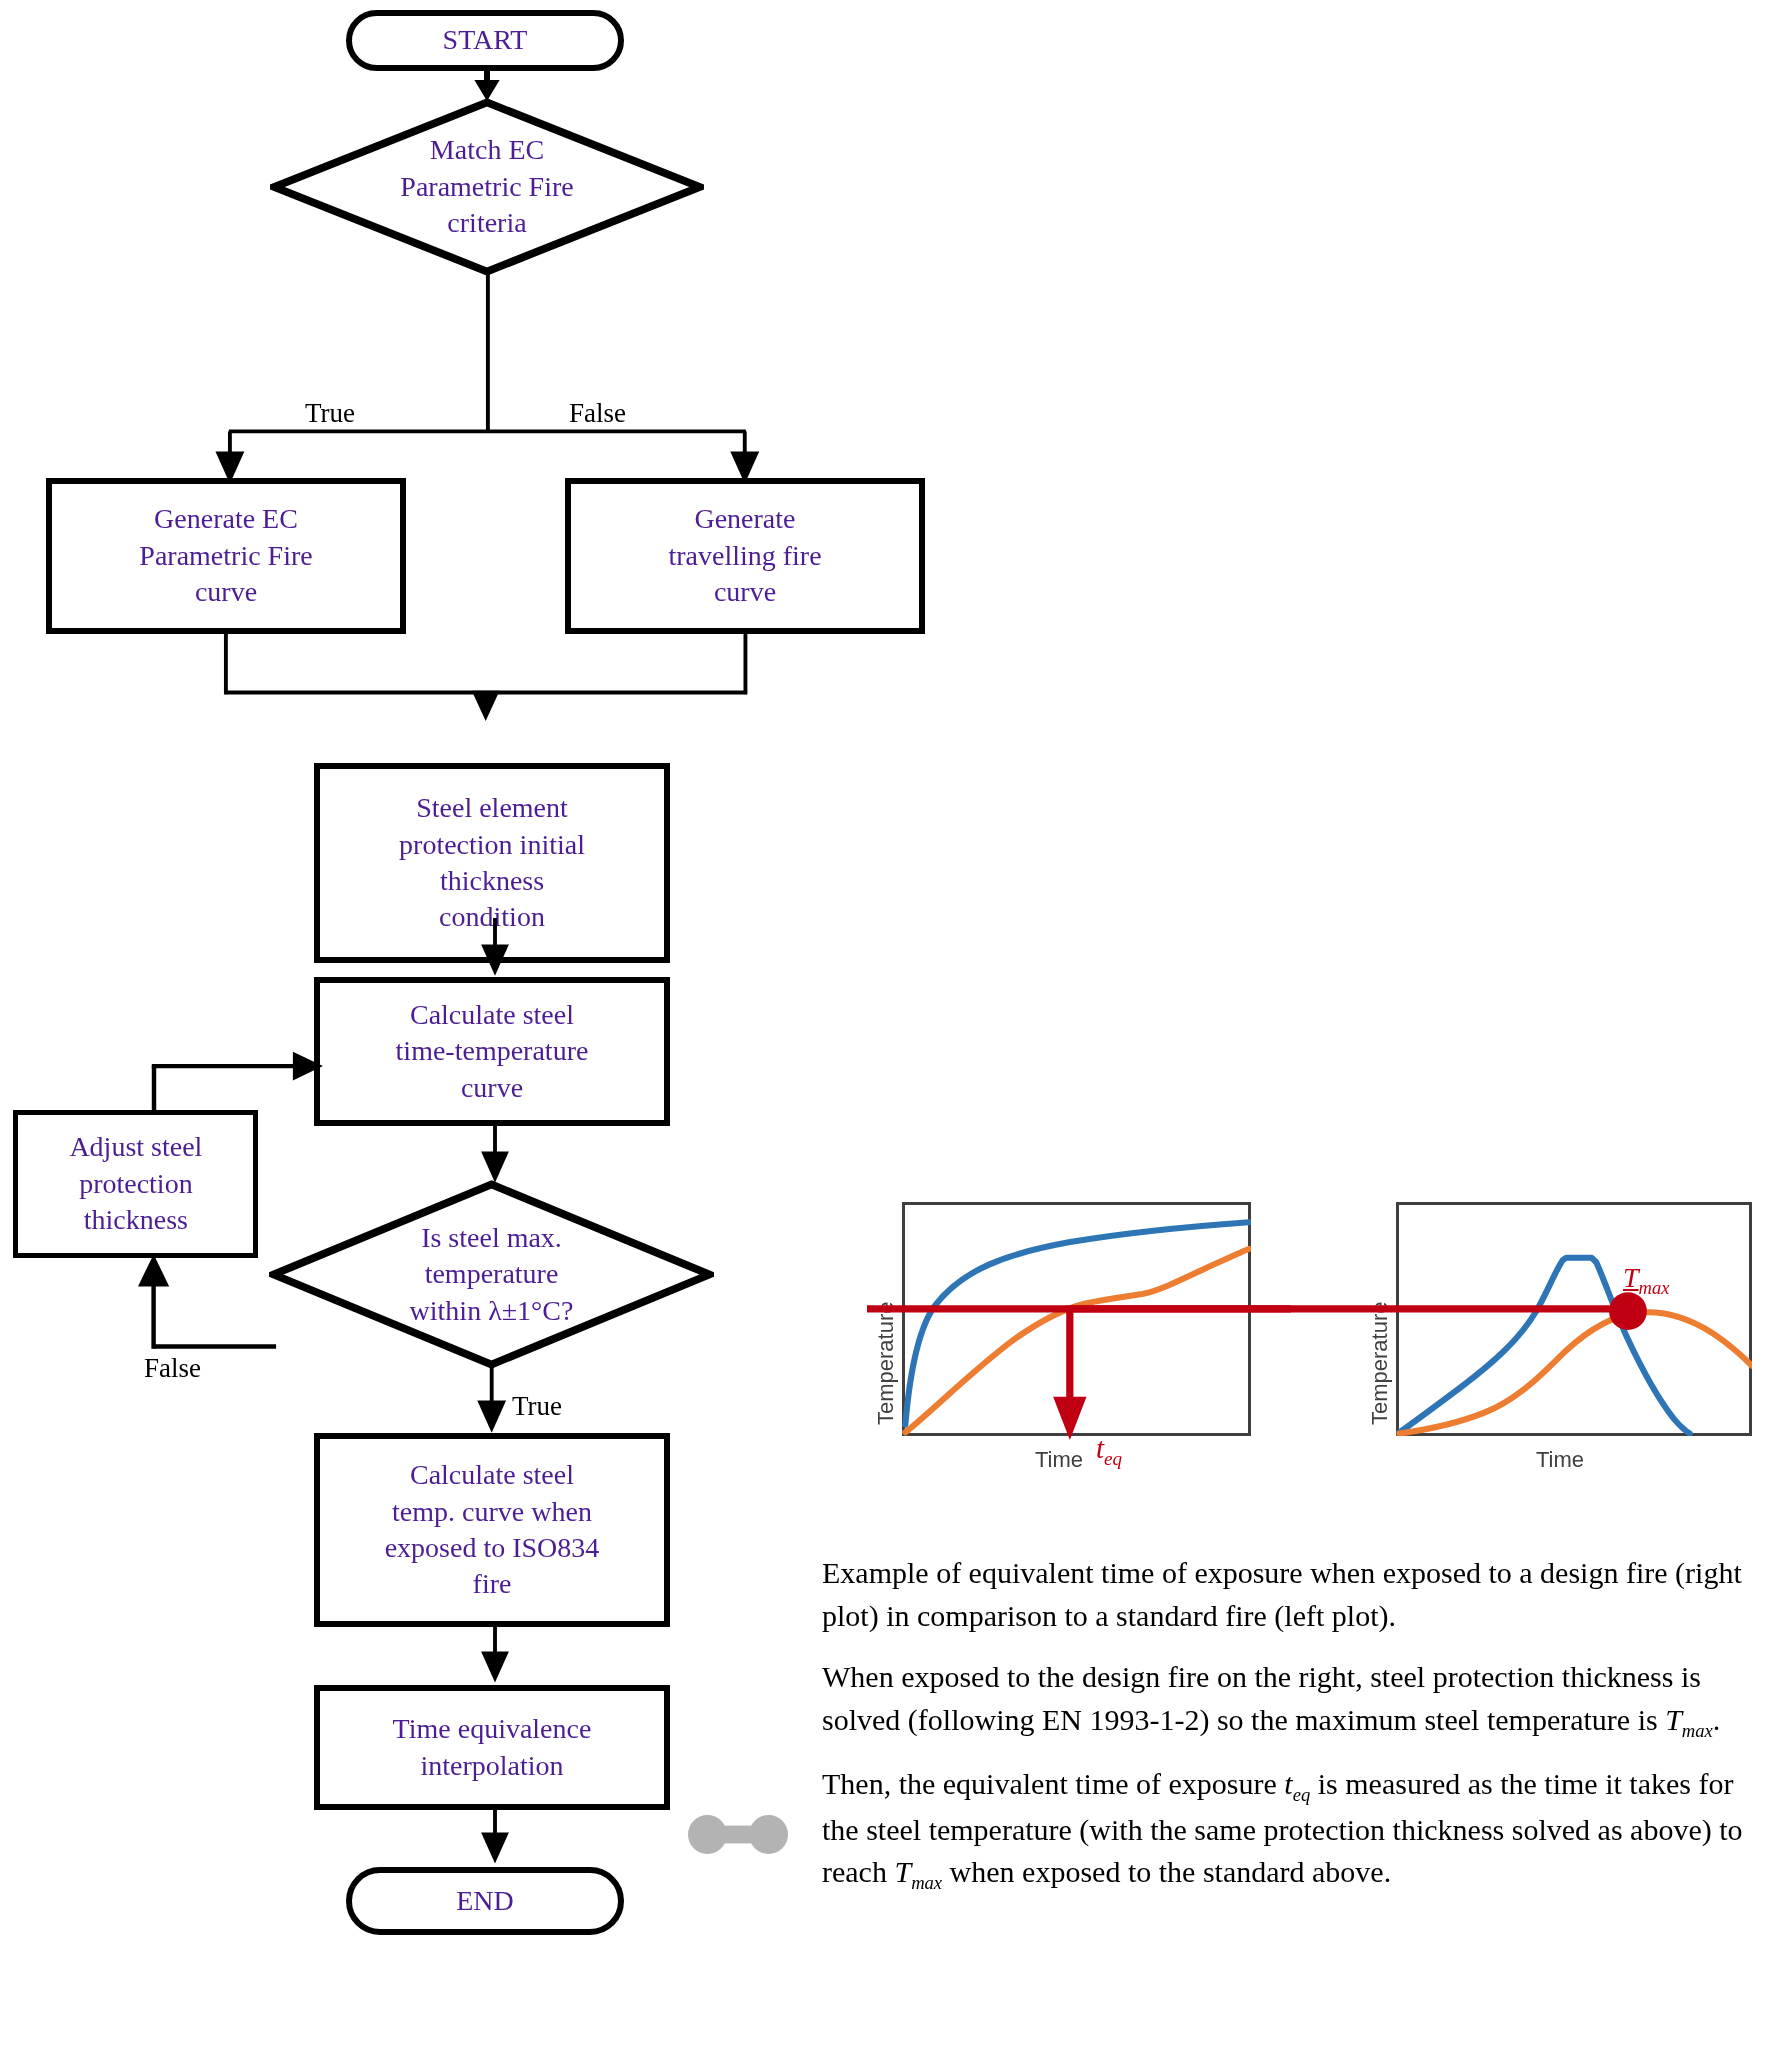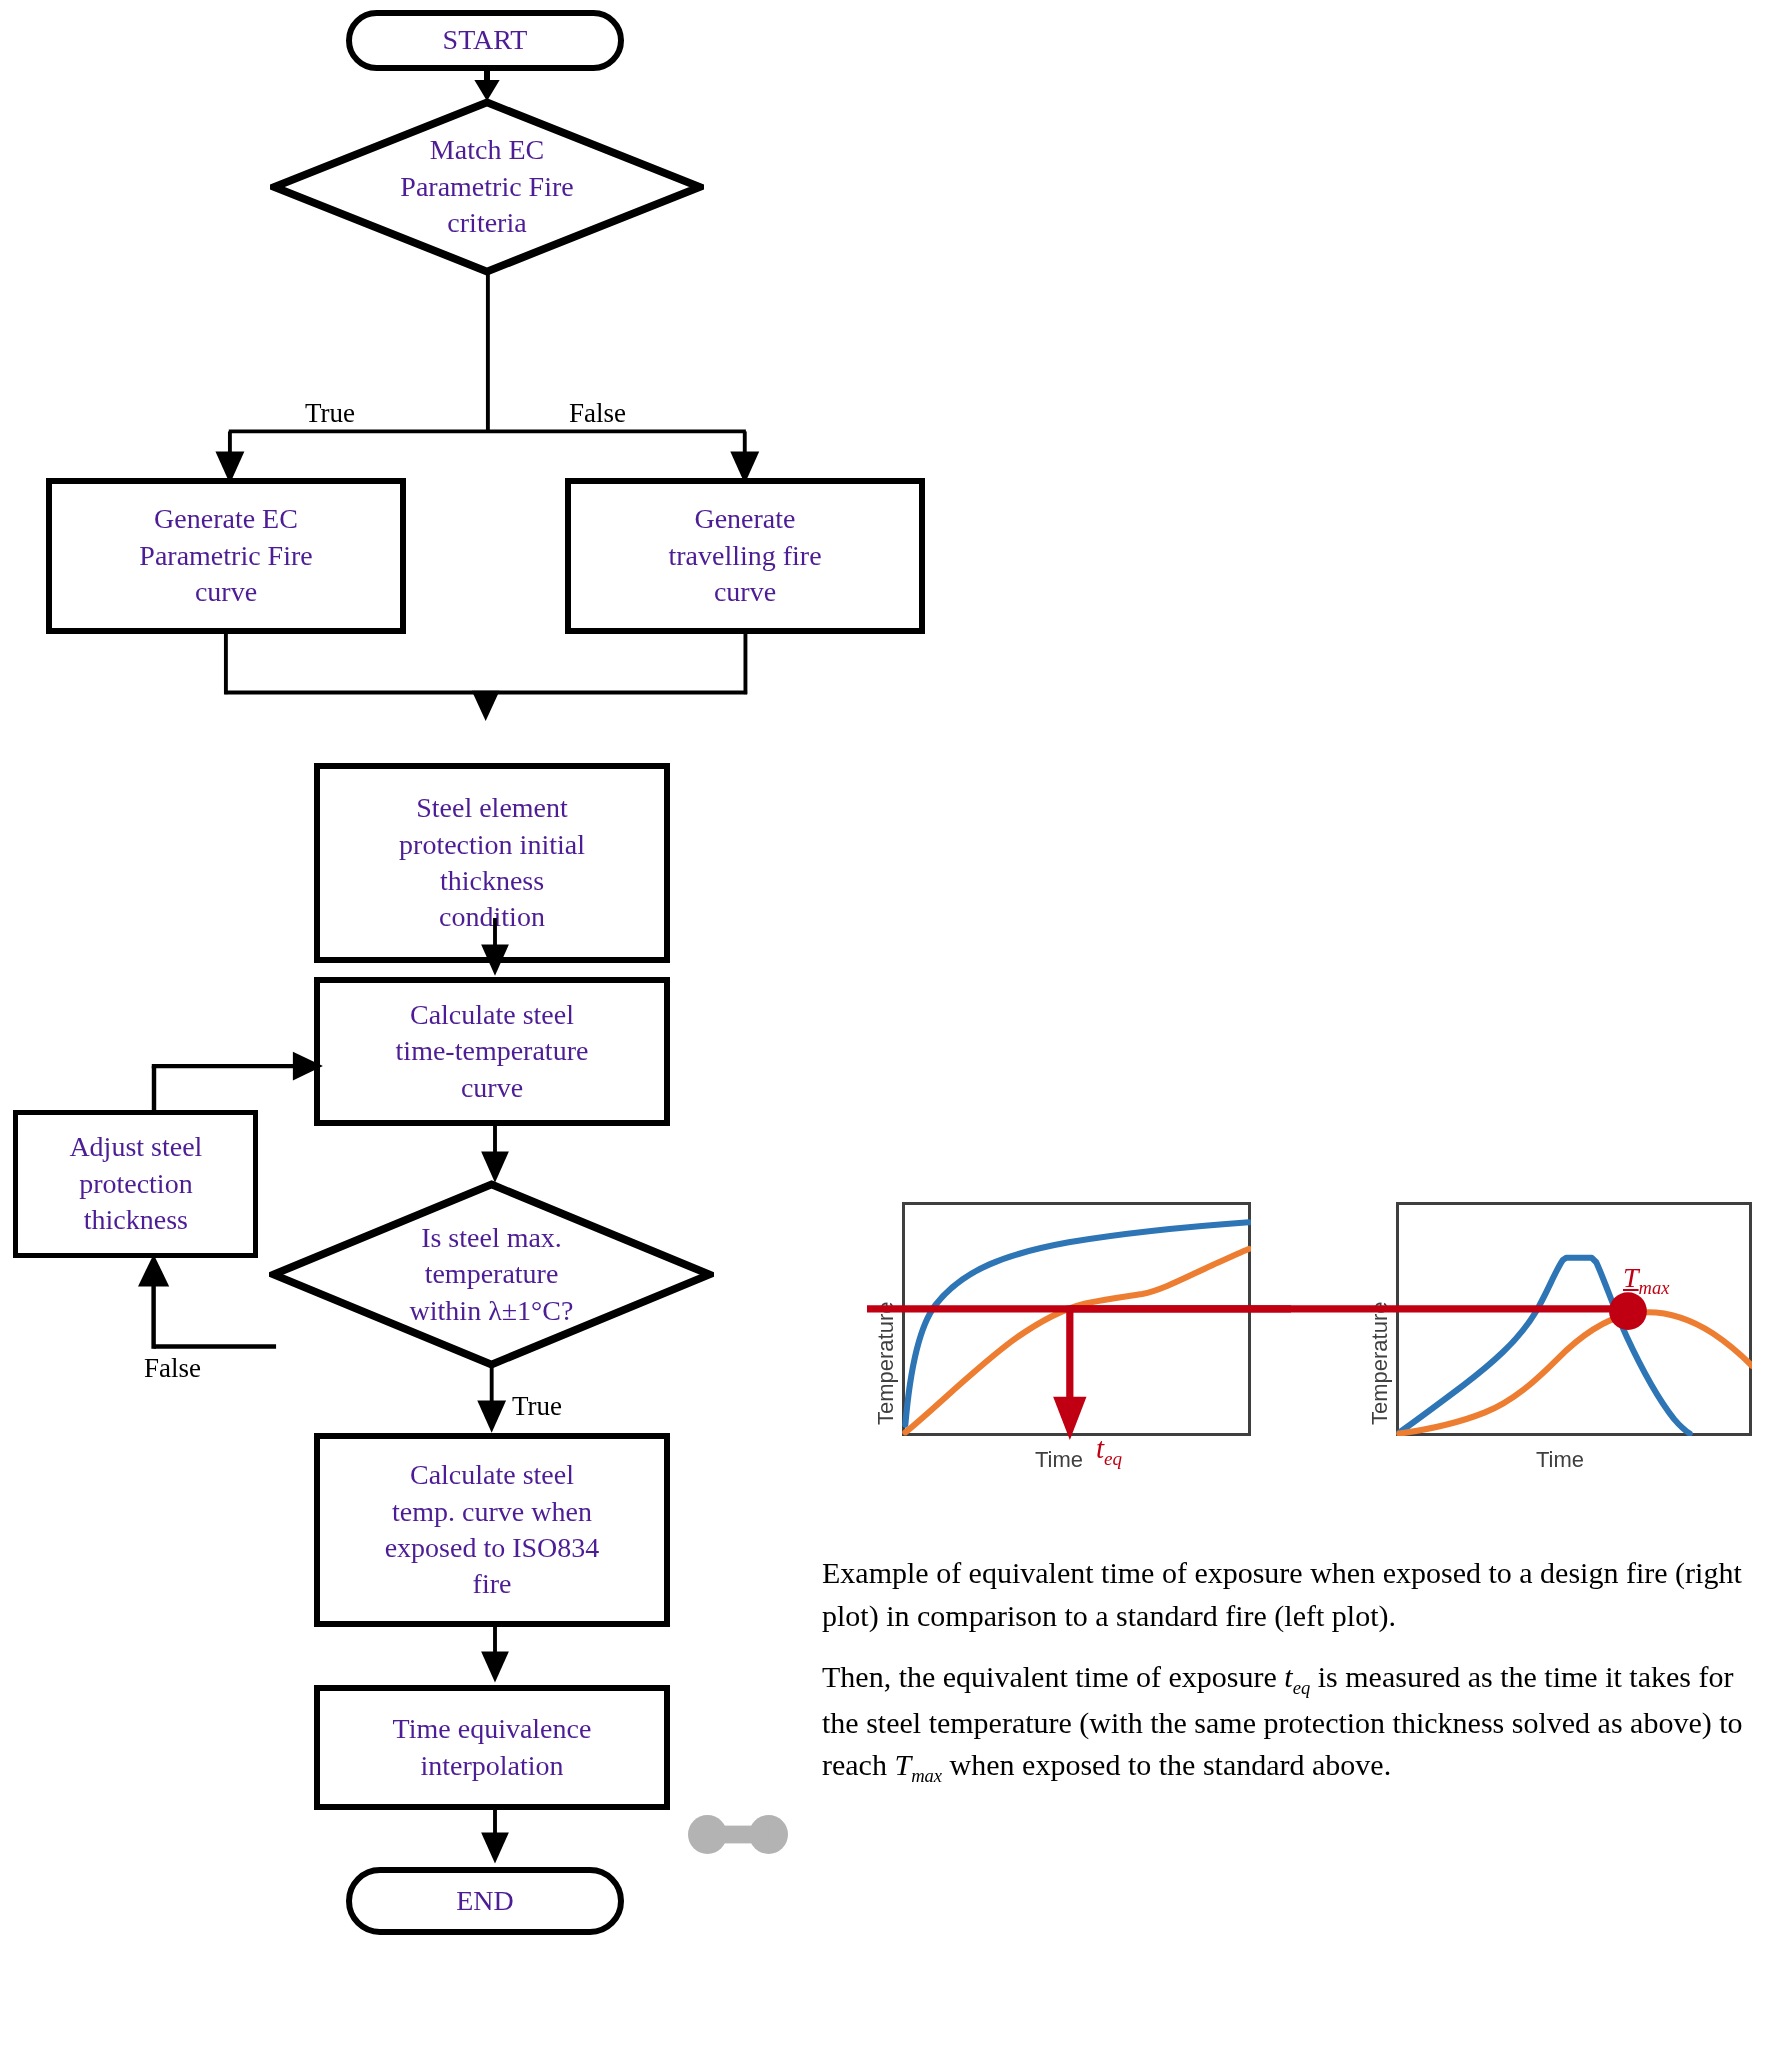--- a/index.html
+++ b/index.html
@@ -246,18 +246,21 @@
     <b>T</b><sub>max</sub>
   </div>
 
   <div class="abs axisLabel" style="left:174px;top:256px;">Time</div>
 </div>
 
 <div class="abs caption" style="left:822px;top:1505px;width:949px;">
 
   <p style="margin:0 0 19px 0;">Example of equivalent time of exposure when exposed to a design fire (right plot) in comparison to a standard fire (left plot).</p>
 
+  <p style="margin:0 0 19px 0;">
+    <span>When exposed to the design fire on the right, steel protection thickness is solved (following EN 1993-1-2) so the maximum steel temperature is </span><i>T</i><sub>max</sub><span>.</span>
+  </p>
 
   <p style="margin:0;">
     <span>Then, the equivalent time of exposure </span><i>t</i><sub>eq</sub><span> is measured as the time it takes for the steel temperature (with the same protection thickness solved as above) to reach </span><i>T</i><sub>max</sub><span> when exposed to the standard above.</span>
   </p>
 </div>
 
 
 </body></html>

